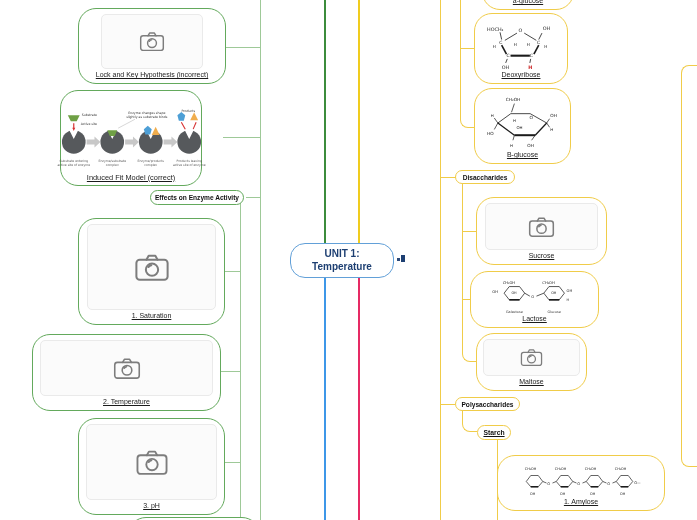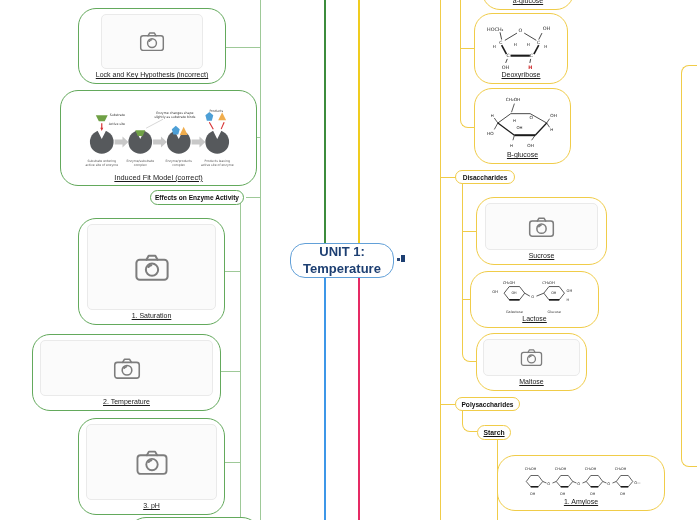--- a/index.html
+++ b/index.html
@@ -31,21 +31,21 @@
   .ph{background:#fbfbfb;border:1px solid #eaeaea;border-radius:5px;
       display:flex;align-items:center;justify-content:center;margin-bottom:2px;}
   .cam{stroke:#7d7d7d;stroke-width:1.8;fill:none;stroke-linecap:round;stroke-linejoin:round;}
   .pill{position:absolute;background:#fff;border:1.6px solid #63a95c;border-radius:9px;
         display:flex;align-items:center;justify-content:center;font-size:6.6px;font-weight:bold;
         color:#111;box-sizing:border-box;white-space:nowrap;}
   .pill.yellow{border-color:#f0cc49;}
   .pill .u{text-decoration:underline;text-underline-offset:1px;}
   .center-node{position:absolute;left:290px;top:243px;width:104px;height:35px;background:#fff;
         border:1.6px solid #62a0d8;border-radius:15px;display:flex;flex-direction:column;
-        align-items:center;justify-content:center;font-weight:bold;font-size:13px;
+        align-items:center;justify-content:center;font-weight:bold;font-size:10px;
         color:#1d3f72;line-height:1.25;box-sizing:border-box;}
   .chem{stroke:#1b1b1b;fill:none;}
   .chem text{stroke:none;fill:#1b1b1b;}
   .chem .red{fill:#cc2222;font-weight:bold;}
   .chem .cap{fill:#333;}
 </style>
 </head>
 <body>
 
 <div class="canvas">
@@ -91,21 +91,21 @@
       <svg class="cam" width="26" height="21" viewBox="0 0 32 26">
         <rect x="2" y="6" width="28" height="18" rx="3"></rect>
         <path d="M11 6 l2 -3.5 h6 l2 3.5"></path>
         <circle cx="16" cy="15" r="5.5"></circle>
         <path d="M12.8 12.6 a4.5 4.5 0 0 1 2.6 -1.6"></path>
       </svg>
     </div>
     <span class="label">Lock and Key Hypothesis (incorrect)</span>
   </div>
 
-  <div class="node" style="left:60px;top:90px;width:197px;height:96px">
+  <div class="node" style="left:60px;top:90px;width:142px;height:96px">
     <svg width="150" height="62" viewBox="0 0 152 62" style="margin-bottom:2px">
 
       <circle cx="18" cy="33" r="12" fill="#56595c"></circle>
         <polygon points="13,20 23,20 18,30" fill="#fff"></polygon>
       <circle cx="57" cy="33" r="12" fill="#56595c"></circle>
         <polygon points="52,20 62,20 57,30" fill="#fff"></polygon>
       <circle cx="96" cy="33" r="12" fill="#56595c"></circle>
         <polygon points="91,20 101,20 96,30" fill="#fff"></polygon>
       <circle cx="135" cy="33" r="12" fill="#56595c"></circle>
         <polygon points="130,20 140,20 135,30" fill="#fff"></polygon>

